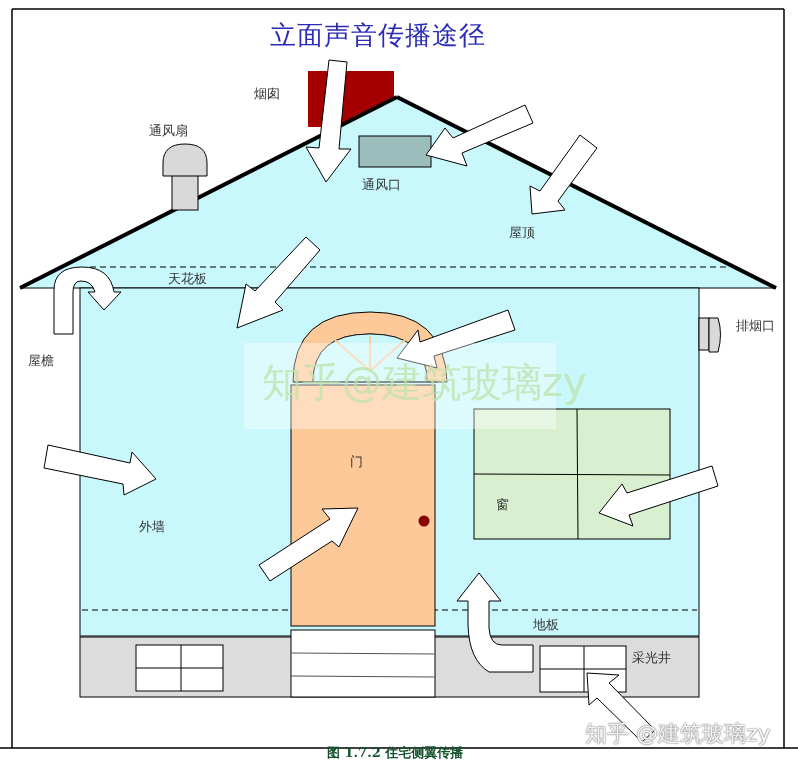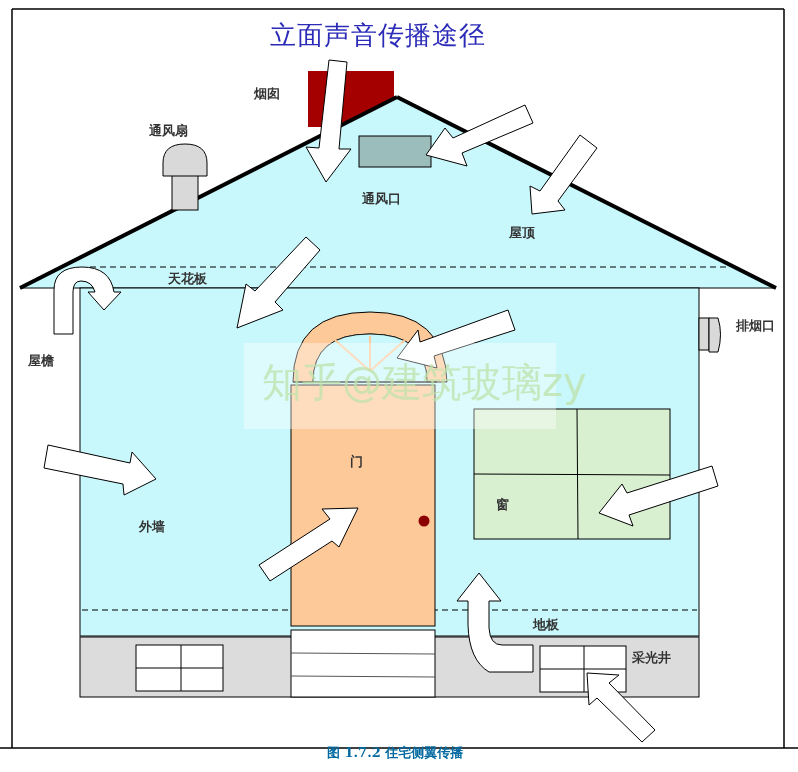--- a/index.html
+++ b/index.html
@@ -1,20 +1,20 @@
 <!DOCTYPE html>
 <html><head>
 <meta charset="utf-8">
 <style>
   html,body{margin:0;padding:0;background:#ffffff;}
   body{width:798px;height:772px;position:relative;overflow:hidden;font-family:"DejaVu Sans","Liberation Sans",sans-serif;}
   #stage{position:absolute;left:0;top:0;width:684px;height:772px;}
-  .lbl{position:absolute;font-size:13px;color:#333333;white-space:nowrap;line-height:1;font-weight:bold;}
+  .lbl{position:absolute;font-size:13px;color:#333333;white-space:nowrap;line-height:1;}
   .title{position:absolute;left:270px;top:18px;font-size:26px;color:#2b2bb8;font-family:"DejaVu Serif","Liberation Serif",serif;white-space:nowrap;letter-spacing:1px;}
-  .caption{position:absolute;left:327px;top:744px;font-size:13px;font-weight:bold;color:#0369a1;font-family:"DejaVu Serif","Liberation Serif",serif;white-space:nowrap;}
+  .caption{position:absolute;left:327px;top:744px;font-size:13px;font-weight:bold;color:#14532d;font-family:"DejaVu Serif","Liberation Serif",serif;white-space:nowrap;}
   .wm-center{position:absolute;left:244px;top:343px;width:312px;height:86px;background:rgba(255,255,255,0.38);}
   .wm-center-text{position:absolute;left:262px;top:362px;font-size:40px;color:rgba(190,225,170,0.75);white-space:nowrap;line-height:1;}
   .wm-corner{position:absolute;left:585px;top:723px;font-size:22px;color:rgba(255,255,255,0.95);white-space:nowrap;text-shadow:0 0 2px #777,0 0 1px #555;line-height:1;}
 </style>
 </head>
 <body>
 
 <div id="stage">
 <svg width="798" height="772" viewBox="0 0 798 772" xmlns="http://www.w3.org/2000/svg">
 
@@ -113,30 +113,31 @@
     <polygon points="655,730 642,742 597,698 589,705 587,673 619,675 609,683"></polygon>
   </g>
 </svg>
 
   
   <div class="title">立面声音传播途径</div>
 
   
   <div class="lbl" style="left:254px;top:87px;">烟囱</div>
   <div class="lbl" style="left:149px;top:124px;">通风扇</div>
-  <div class="lbl" style="left:362px;top:192px;">通风口</div>
+  <div class="lbl" style="left:362px;top:178px;">通风口</div>
   <div class="lbl" style="left:509px;top:218px;margin-top:8px;">屋顶</div>
   <div class="lbl" style="left:168px;top:272px;text-align:right;">天花板</div>
   <div class="lbl" style="left:28px;top:354px;">屋檐</div>
   <div class="lbl" style="left:736px;top:319px;">排烟口</div>
   <div class="lbl" style="left:139px;top:520px;">外墙</div>
   <div class="lbl" style="left:350px;top:455px;">门</div>
   <div class="lbl" style="left:496px;top:498px;">窗</div>
   <div class="lbl" style="left:533px;top:618px;">地板</div>
   <div class="lbl" style="left:632px;top:651px;">采光井</div>
 
   
   <div class="wm-center"></div>
   <div class="wm-center-text">知乎@建筑玻璃zy</div>
+  <div class="wm-corner">知乎 @建筑玻璃zy</div>
 
   
   <div class="caption">图 1.7.2 住宅侧翼传播</div>
 </div>
 
 </body></html>

